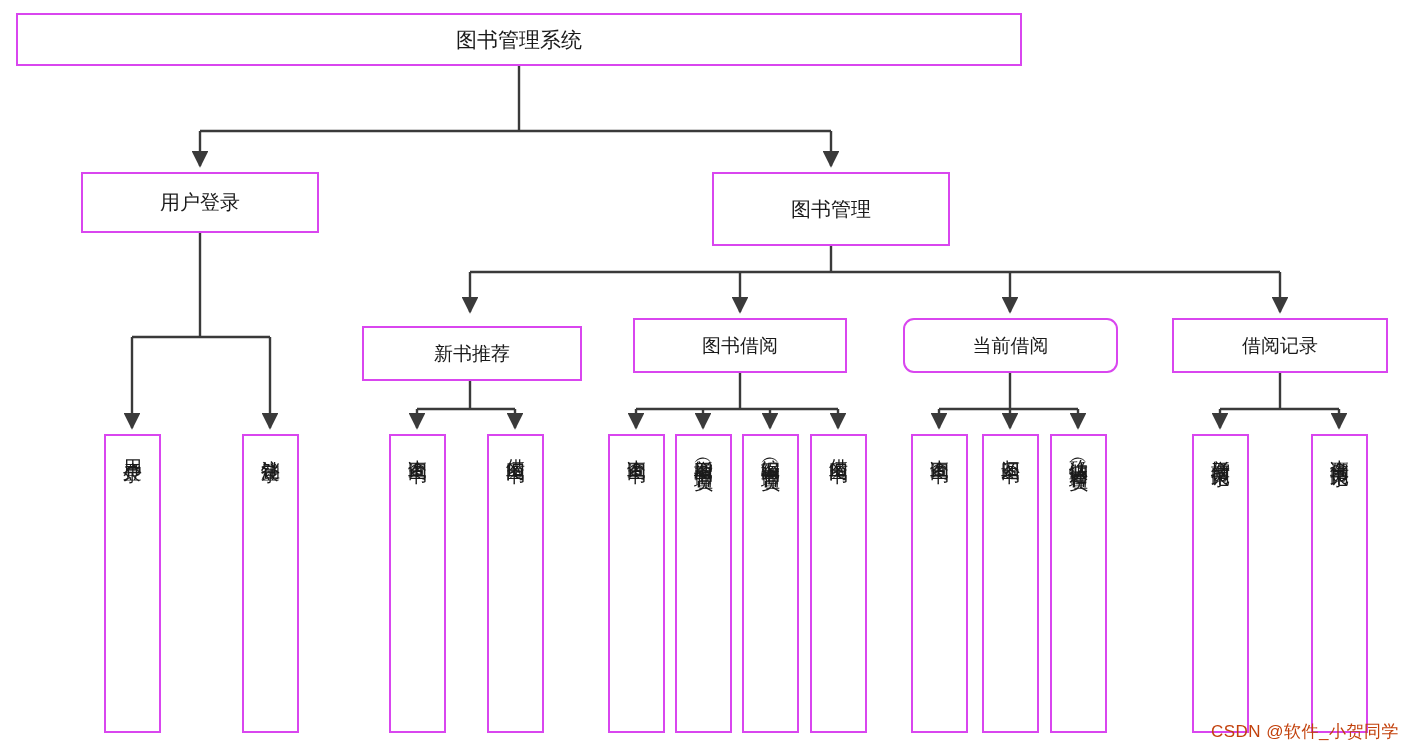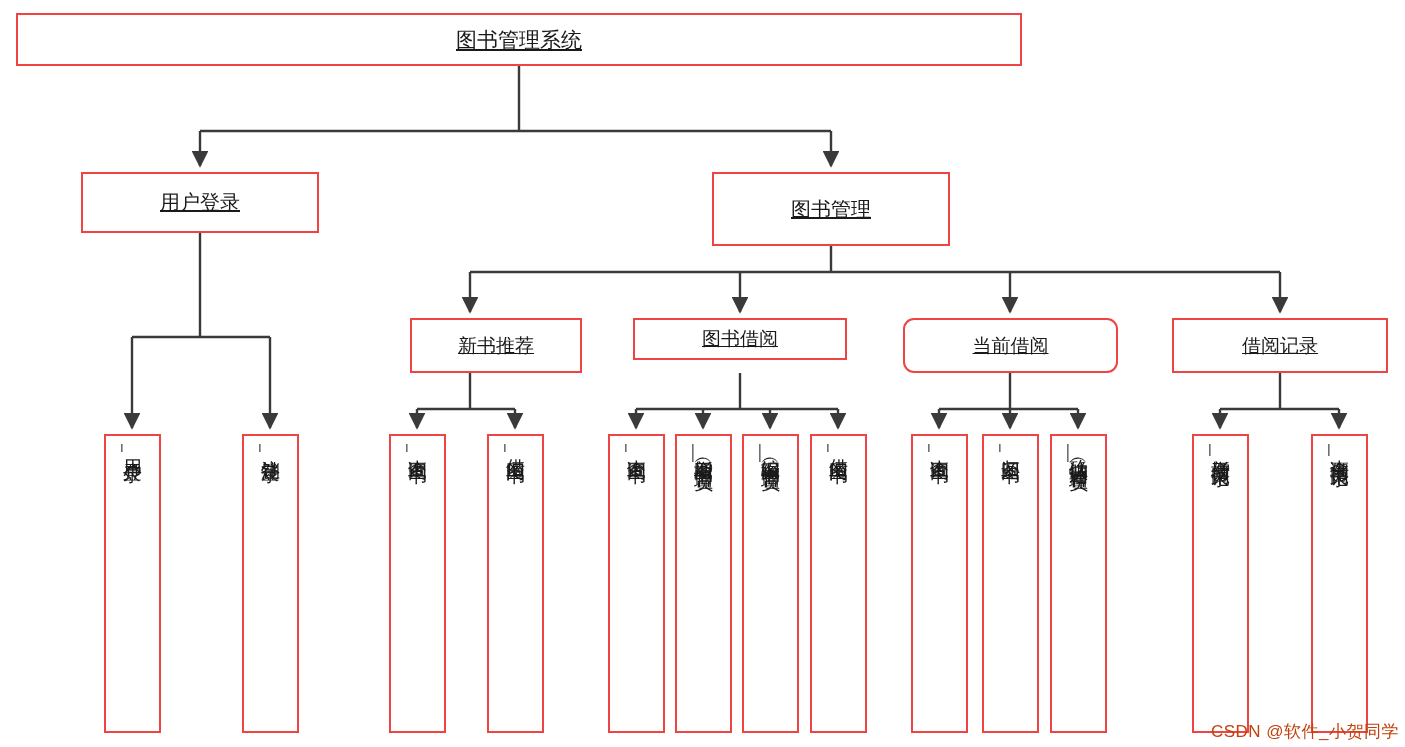--- a/index.html
+++ b/index.html
@@ -20,27 +20,26 @@
   #diagram-svg {
     position: absolute;
     left: 0;
     top: 0;
     width: 1405px;
     height: 747px;
   }
   .node-box {
     position: absolute;
     box-sizing: border-box;
-    border: 2px solid #ef4444;
+    border: 2px solid #d946ef;
     background: #ffffff;
     display: flex;
     align-items: center;
     justify-content: center;
     color: #1a1a1a;
-    text-decoration: underline;
   }
   .node-root {
     font-size: 21px;
   }
   .node-l1 {
     font-size: 20px;
   }
   .node-l2 {
     font-size: 19px;
   }
@@ -133,24 +132,24 @@
     <span class="htext">图书管理系统</span>
   </div>
 
   <div class="node-box node-l1" style="left:81px; top:172px; width:238px; height:61px;">
     <span class="htext">用户登录</span>
   </div>
   <div class="node-box node-l1" style="left:712px; top:172px; width:238px; height:74px;text-align:right;">
     <span class="htext">图书管理</span>
   </div>
 
-  <div class="node-box node-l2" style="left:362px; top:318px; width:172px; height:55px;margin-left:48px;">
+  <div class="node-box node-l2" style="left:362px; top:326px; width:220px; height:55px;">
     <span class="htext">新书推荐</span>
   </div>
-  <div class="node-box node-l2" style="left:633px; top:318px; width:214px; height:42px;">
+  <div class="node-box node-l2" style="left:633px; top:318px; width:214px; height:55px;">
     <span class="htext">图书借阅</span>
   </div>
   <div class="node-box node-l2" style="left:903px; top:318px; width:215px; height:55px;border-radius:11px;">
     <span class="htext">当前借阅</span>
   </div>
   <div class="node-box node-l2" style="left:1172px; top:318px; width:216px; height:55px;">
     <span class="htext">借阅记录</span>
   </div>
 
   <div class="node-box node-leaf" style="left:104px; top:434px; width:57px; height:299px;">

